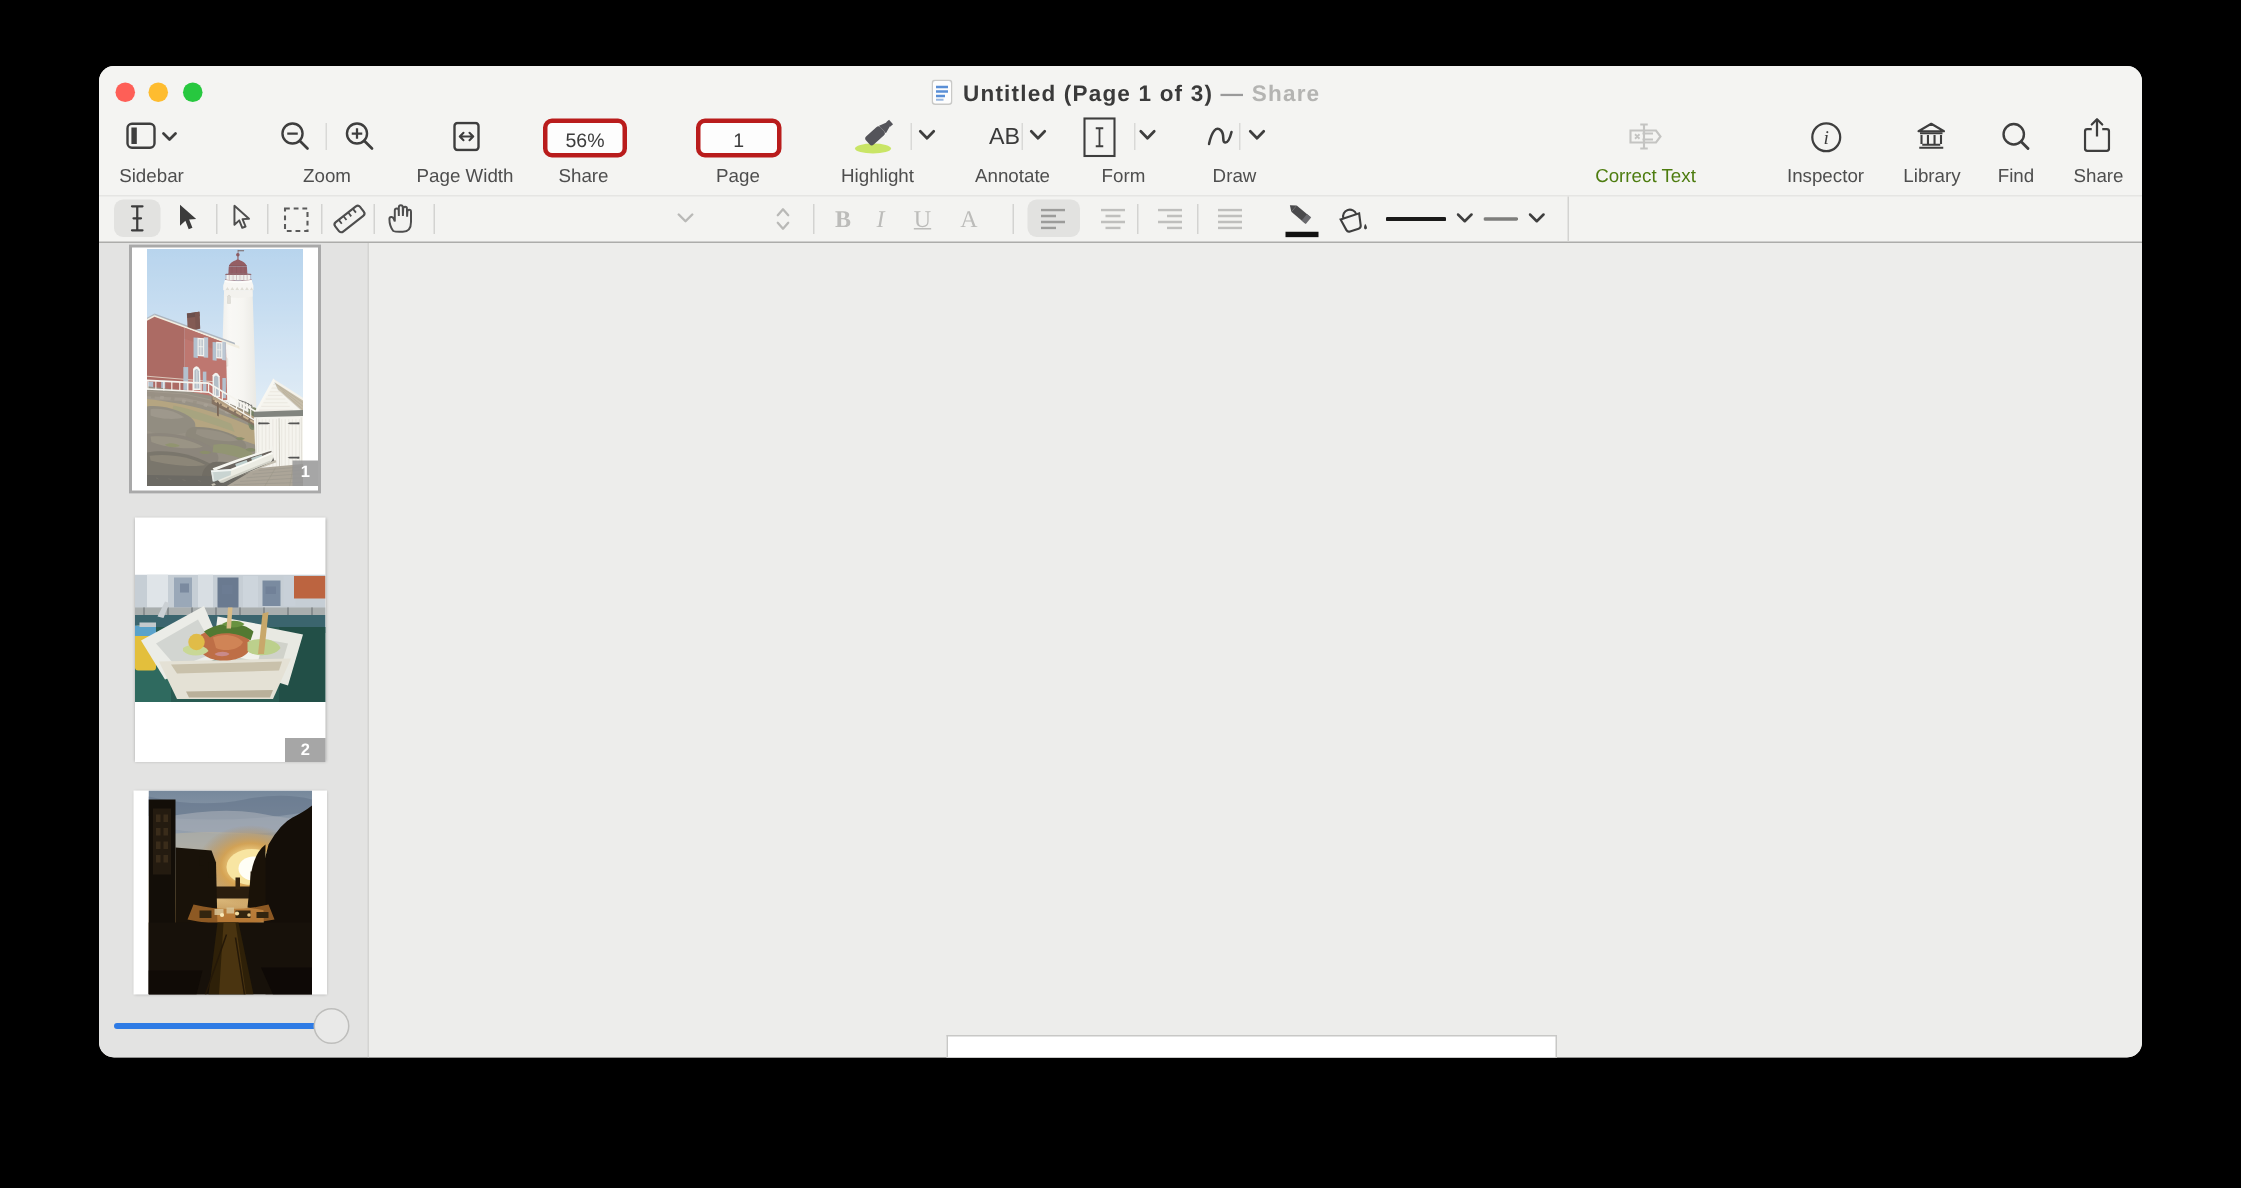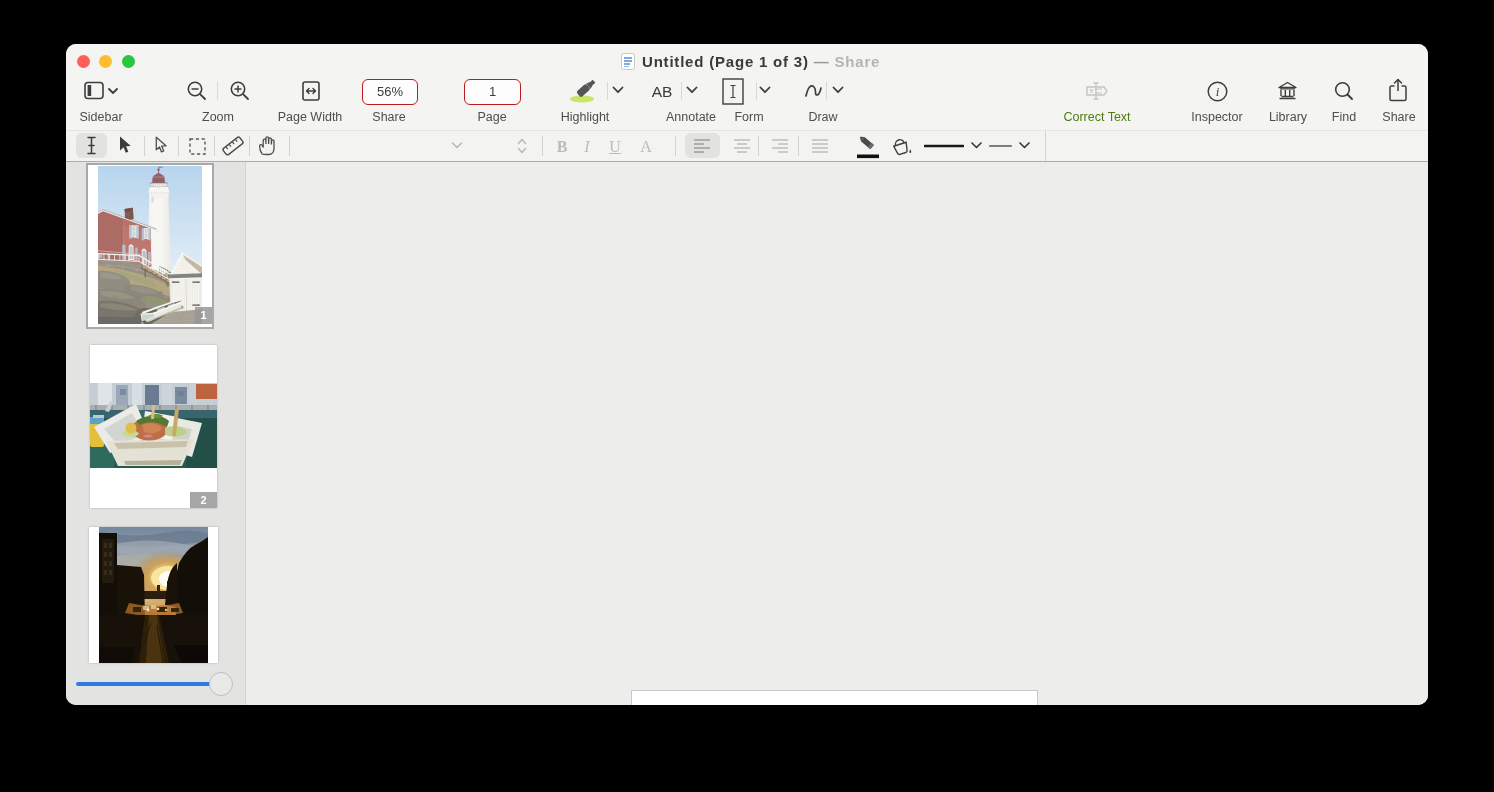--- a/index.html
+++ b/index.html
@@ -7,21 +7,21 @@
 body{font-family:"Liberation Sans",sans-serif;}
 .win{position:absolute;left:66px;top:44px;width:1362px;height:661px;border-radius:10px;background:#EDEDEB;overflow:hidden;}
 .abs{position:absolute;}
 .toolbar{position:absolute;left:0;top:0;width:1362px;height:86px;background:#F4F4F2;}
 .fbar{position:absolute;left:0;top:86px;width:1362px;height:32px;background:#F3F3F1;border-top:1px solid #E5E5E3;border-bottom:1px solid #ACACAA;}
 .tl{position:absolute;width:13px;height:13px;border-radius:50%;top:10.5px;}
 .lbl{position:absolute;font-size:12.5px;color:#4E4E4E;top:66px;text-align:center;white-space:nowrap;transform:translateX(-50%);}
 .lblg{color:#4d7c0f;}
 .tdiv{position:absolute;width:1px;height:18px;top:38px;background:#D9D9D7;}
 .fdiv{position:absolute;width:1px;height:20px;top:92px;background:#D3D3D1;}
-.inbox{position:absolute;top:35px;height:26px;background:#FDFDFD;border:1px solid #b91c1c;border-radius:6px;font-size:13px;color:#3C3C3C;text-align:center;line-height:24px;}
+.inbox{position:absolute;top:35px;height:26px;background:#FDFDFD;border:3px solid #b91c1c;border-radius:6px;font-size:13px;color:#3C3C3C;text-align:center;line-height:24px;}
 .title{position:absolute;top:9px;left:555px;height:19px;font-size:15px;font-weight:bold;color:#3A3A3A;white-space:nowrap;letter-spacing:0.8px;}
 .sidebar{position:absolute;left:0;top:118px;width:180px;height:543px;background:#E3E3E2;border-right:1px solid #D4D4D2;}
 .content{position:absolute;left:180px;top:118px;width:1182px;height:543px;background:#EDEDEB;}
 .page1{position:absolute;left:387px;top:1px;width:404px;height:523px;background:#fff;border:2px solid #52AAE8;}
 .badge13{position:absolute;left:359px;top:504px;width:41px;height:15px;background:rgba(110,188,233,0.92);color:#fff;font-size:10.5px;font-weight:bold;text-align:center;line-height:15px;letter-spacing:1px;}
 .page2{position:absolute;left:385px;top:528px;width:407px;height:16px;background:#fff;border:1px solid #C8C8C6;border-bottom:none;}
 .thumb1{position:absolute;left:20px;top:1px;width:128px;height:166px;border:2px solid #A9A9A9;background:#fff;}
 .tbadge{position:absolute;background:rgba(150,150,150,0.85);color:#fff;font-weight:bold;text-align:center;}
 .tpage{position:absolute;background:#fff;box-shadow:0 0 2px rgba(0,0,0,0.25);}
 </style>
@@ -324,21 +324,21 @@
       <ellipse cx="13" cy="21" rx="12" ry="3.4" fill="#C9E566"></ellipse>
       <g transform="rotate(-42 15 11)">
         <rect x="7" y="8" width="13" height="7.4" rx="2" fill="#54545A"></rect>
         <path d="M20,8.5 l5.5,1.8 l0,3.2 l-5.5,1.8 z" fill="#54545A"></path>
         <rect x="25" y="10" width="2.6" height="4" fill="#54545A"></rect>
       </g>
     </svg>
     <svg class="abs" style="left:546px;top:42px;" width="12" height="9" viewBox="0 0 12 9">
         <path d="M1.5,1.5 l4.5,4.7 l4.5,-4.7" fill="none" stroke="#3E3E3E" stroke-width="1.8" stroke-linecap="round" stroke-linejoin="round"></path>
       </svg>
-    <div class="abs" style="left:578px;top:39px;width:36px;text-align:center;font-size:15.5px;color:#3A3A3A;">AB</div>
+    <div class="abs" style="left:578px;top:39px;width:36px;text-align:right;font-size:15.5px;color:#3A3A3A;">AB</div>
     <svg class="abs" style="left:620px;top:42px;" width="12" height="9" viewBox="0 0 12 9">
         <path d="M1.5,1.5 l4.5,4.7 l4.5,-4.7" fill="none" stroke="#3E3E3E" stroke-width="1.8" stroke-linecap="round" stroke-linejoin="round"></path>
       </svg>
     <svg class="abs" style="left:656px;top:34px;" width="22" height="27" viewBox="0 0 22 27">
       <rect x="1" y="1" width="20" height="25" fill="none" stroke="#3E3E3E" stroke-width="1.4"></rect>
       <path d="M8.5,7.5 h5 M11,7.5 v12 M8.5,19.5 h5" stroke="#3E3E3E" stroke-width="1.2" fill="none"></path>
     </svg>
     <svg class="abs" style="left:693px;top:42px;" width="12" height="9" viewBox="0 0 12 9">
         <path d="M1.5,1.5 l4.5,4.7 l4.5,-4.7" fill="none" stroke="#3E3E3E" stroke-width="1.8" stroke-linecap="round" stroke-linejoin="round"></path>
       </svg>
@@ -372,21 +372,21 @@
       <path d="M5.5,8 H2.5 a1.5,1.5 0 0 0 -1.5,1.5 V21 a1.5,1.5 0 0 0 1.5,1.5 H15.5 a1.5,1.5 0 0 0 1.5,-1.5 V9.5 a1.5,1.5 0 0 0 -1.5,-1.5 H12.5" fill="none" stroke="#3E3E3E" stroke-width="1.5"></path>
       <line x1="9" y1="1.5" x2="9" y2="13" stroke="#3E3E3E" stroke-width="1.5"></line>
       <path d="M5.5,5 L9,1.5 L12.5,5" fill="none" stroke="#3E3E3E" stroke-width="1.5" stroke-linecap="round" stroke-linejoin="round"></path>
     </svg>
     <div class="lbl" style="left:35px;">Sidebar</div>
     <div class="lbl" style="left:152px;">Zoom</div>
     <div class="lbl" style="left:244px;">Page Width</div>
     <div class="lbl" style="left:323px;">Share</div>
     <div class="lbl" style="left:426px;">Page</div>
     <div class="lbl" style="left:507px;margin-left:12px;">Highlight</div>
-    <div class="lbl" style="left:609px;margin-left:16px;">Annotate</div>
+    <div class="lbl" style="left:609px;">Annotate</div>
     <div class="lbl" style="left:683px;">Form</div>
     <div class="lbl" style="left:757px;">Draw</div>
     <div class="lbl lblg" style="left:1031px;">Correct Text</div>
     <div class="lbl" style="left:1151px;">Inspector</div>
     <div class="lbl" style="left:1222px;text-align:right;">Library</div>
     <div class="lbl" style="left:1278px;">Find</div>
     <div class="lbl" style="left:1333px;">Share</div>
     <div class="inbox" style="left:296px;width:56px;">56%</div>
     <div class="inbox" style="left:398px;width:57px;">1</div>
     <div class="tdiv" style="left:151px;"></div>

